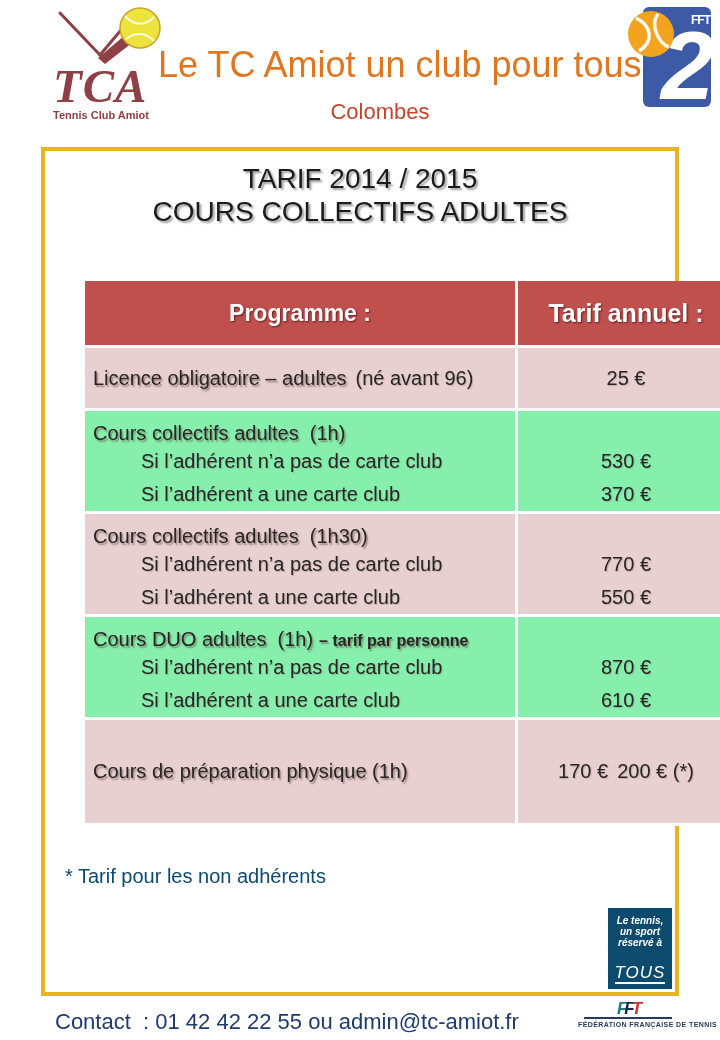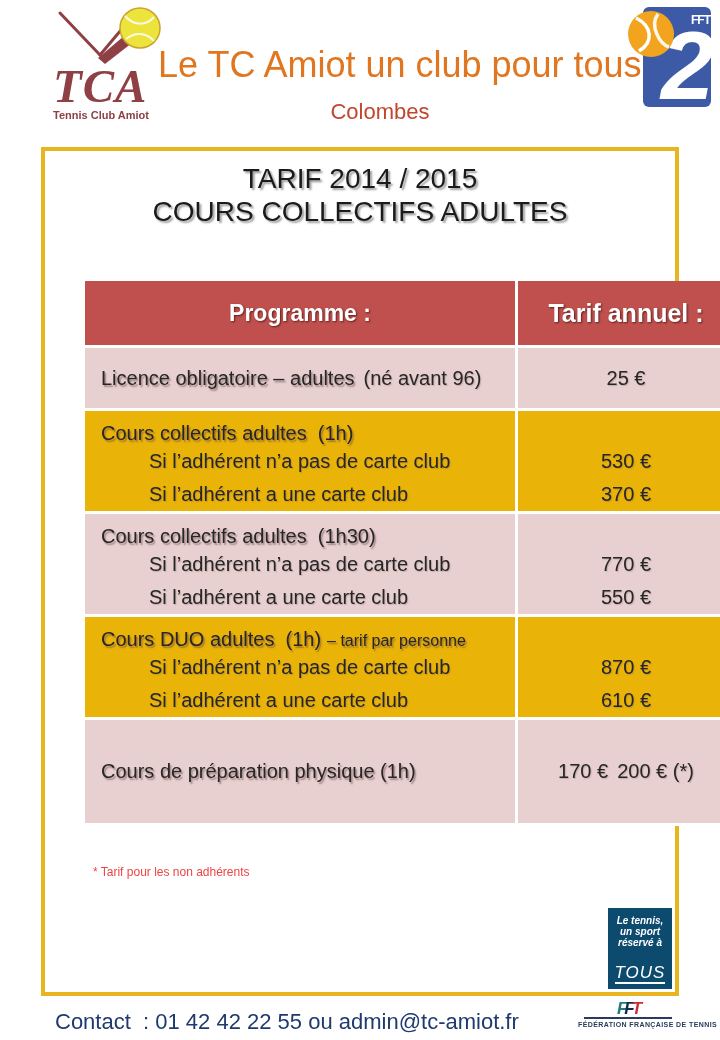--- a/index.html
+++ b/index.html
@@ -20,55 +20,55 @@
   
   .box{position:absolute;left:41px;top:147px;width:630px;height:841px;
        border:4px solid #e8b41f;background:#fff;}
   .box-title{position:absolute;top:11px;left:0;width:100%;text-align:center;
              font-size:28px;font-weight:normal;color:#1b1b1b;line-height:33px;
              text-shadow:2px 2px 2px rgba(0,0,0,0.38);margin:0;}
 
   
   .ttable{position:absolute;left:40px;top:130px;width:649px;color:#262626;}
   .trow{display:flex;border-bottom:3px solid #fff;}
-  .cl{width:433px;border-right:3px solid #fff;box-sizing:border-box;padding-left:16px;}
+  .cl{width:433px;border-right:3px solid #fff;box-sizing:border-box;padding-left:8px;}
   .cr{flex:1;box-sizing:border-box;}
   .dark .cl,.dark .cr{background:#e7d0cf;}
-  .light .cl,.light .cr{background:#eab308;}
+  .light .cl,.light .cr{background:#86efac;}
 
   .thead .cl,.thead .cr{background:#bf504d;color:#fff;}
   .thead{height:64px;}
   .thead .cl{display:flex;align-items:center;justify-content:center;
              font-size:23px;font-weight:bold;text-shadow:1px 1px 2px rgba(70,15,15,0.75);padding-left:0;}
   .thead .cr{display:flex;align-items:center;justify-content:center;text-align:center;
              font-size:25px;font-weight:bold;line-height:26px;padding:0 22px;
              text-shadow:1px 1px 2px rgba(70,15,15,0.75);}
 
   .shadowed{text-shadow:1.5px 1.5px 1.5px rgba(105,70,70,0.55);}
   .soft{text-shadow:1px 1px 1px rgba(120,90,90,0.3);}
 
   .r-single{height:60px;}
   .r-single .cl{display:flex;align-items:center;font-size:20px;white-space:pre;}
   .r-single .rnote{margin-left:9px;}
   .r-single .cr{display:flex;align-items:center;justify-content:center;font-size:20px;}
 
   .r-group{min-height:100px;}
   .gtitle{height:34px;display:flex;align-items:flex-end;font-size:20px;white-space:pre;}
-  .gsuffix{font-size:16px;font-weight:normal;margin-left:6px;padding-bottom:1px;}
+  .gsuffix{font-size:16px;font-weight:bold;margin-left:6px;padding-bottom:1px;}
   .sub{height:33px;display:flex;align-items:center;padding-left:48px;font-size:20px;}
   .vsp{height:34px;}
   .val{height:33px;display:flex;align-items:center;justify-content:center;font-size:20px;}
 
   .r-last{height:103px;}
   .r-last .cl{display:flex;align-items:center;font-size:20px;}
   .r-last .cr{display:flex;flex-direction:row;align-items:center;justify-content:center;
               font-size:20px;gap:9px;}
 
   
-  .footnote{position:absolute;left:48px;top:714px;font-size:12px;color:#ef4444;}
+  .footnote{position:absolute;left:20px;top:714px;font-size:20px;color:#0c4a6e;}
   .badge{position:absolute;left:563px;top:757px;width:64px;height:81px;background:#0c4a6e;
          color:#fff;text-align:center;box-sizing:border-box;padding-top:7px;font-style:italic;}
   .badge .bl{font-size:10px;line-height:11px;font-weight:bold;}
   .badge .tous{display:inline-block;font-size:17px;font-weight:normal;letter-spacing:1px;
                margin-top:16px;border-bottom:2px solid #fff;line-height:18px;}
 
   
   .contact{position:absolute;left:55px;top:1009px;font-size:22px;color:#1e3a6e;white-space:pre;}
   .fftlogo{position:absolute;left:578px;top:1001px;width:100px;text-align:center;}
   .fftmark{font-style:italic;font-weight:bold;font-size:17px;line-height:16px;letter-spacing:-3px;}

